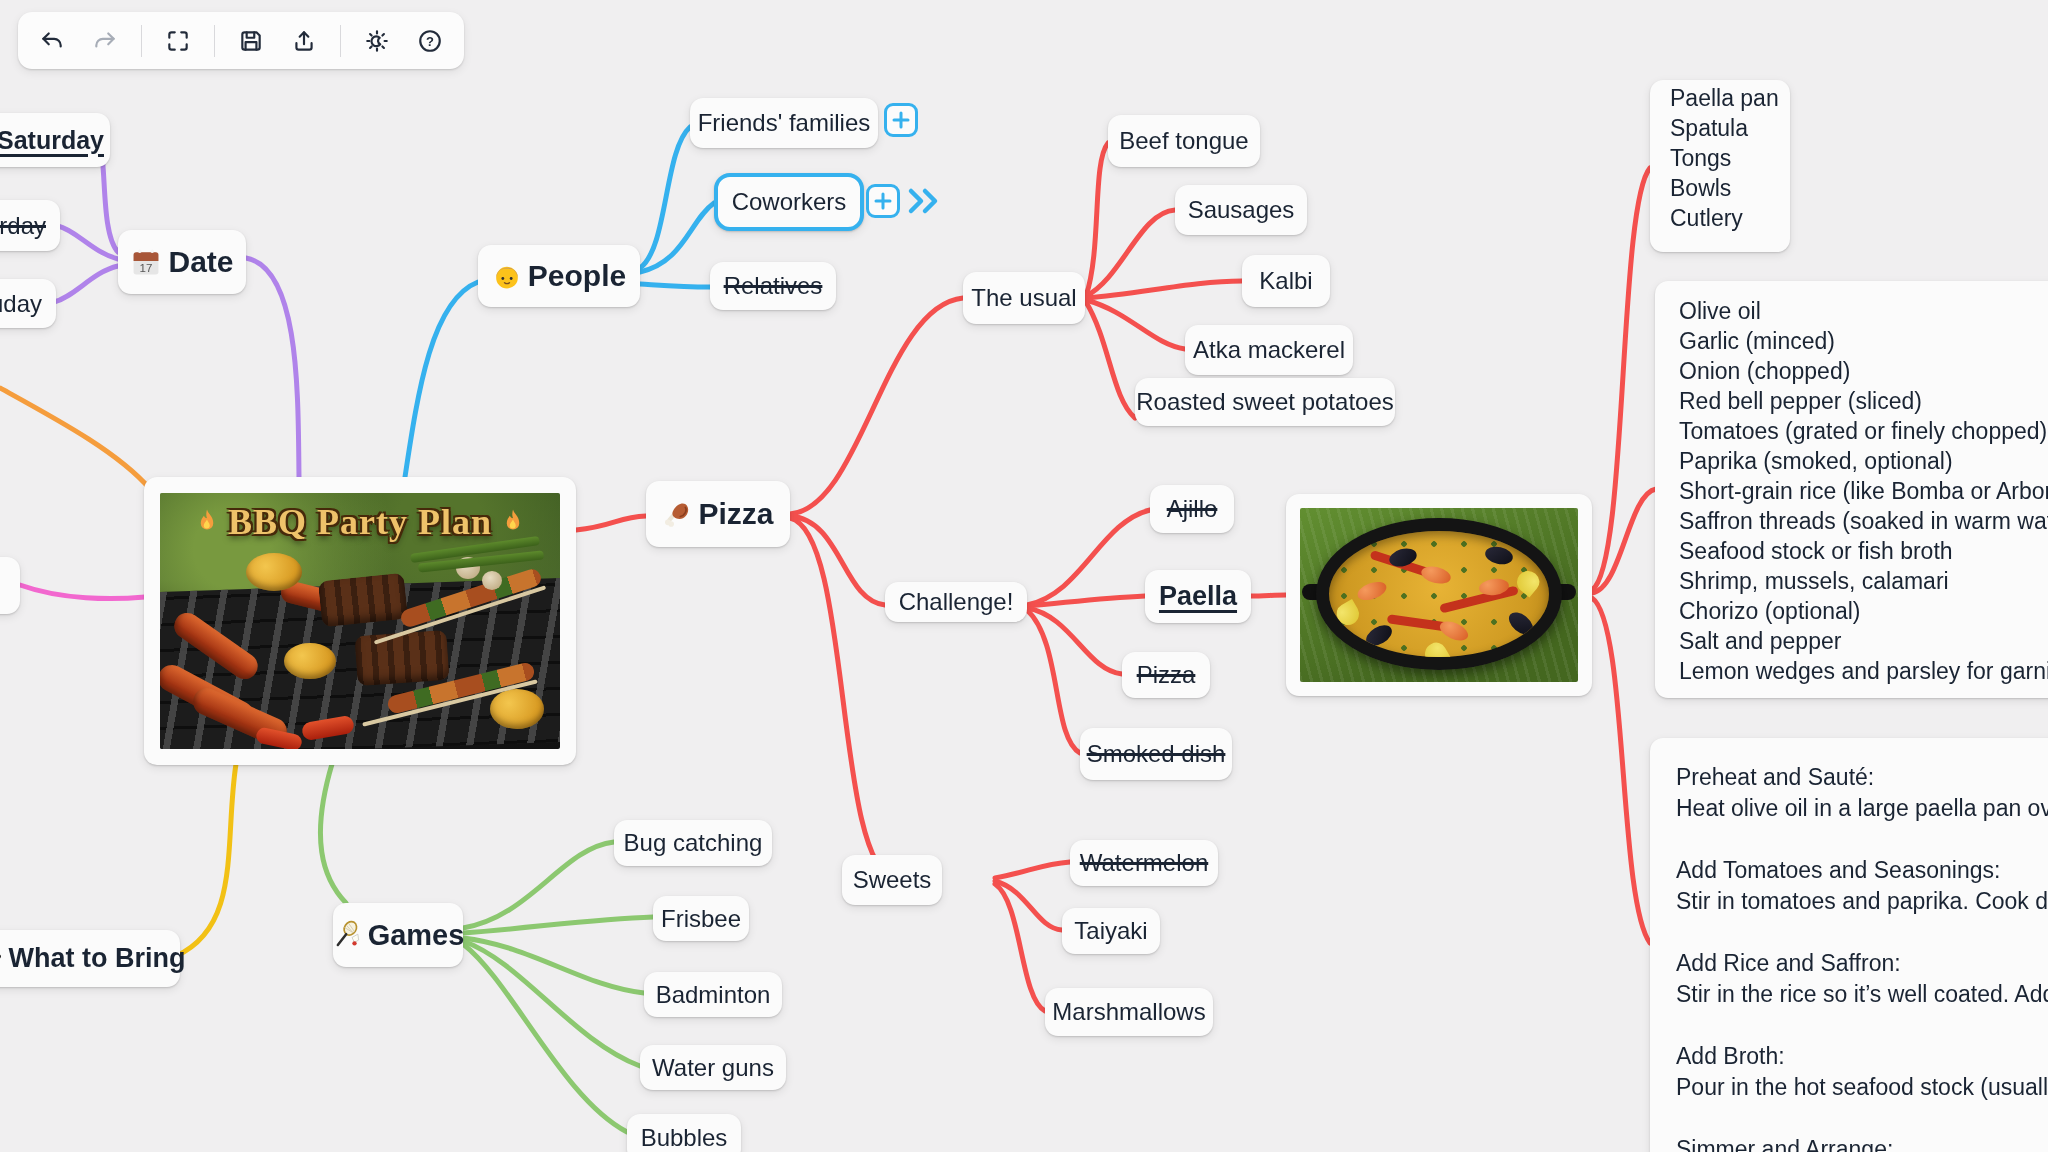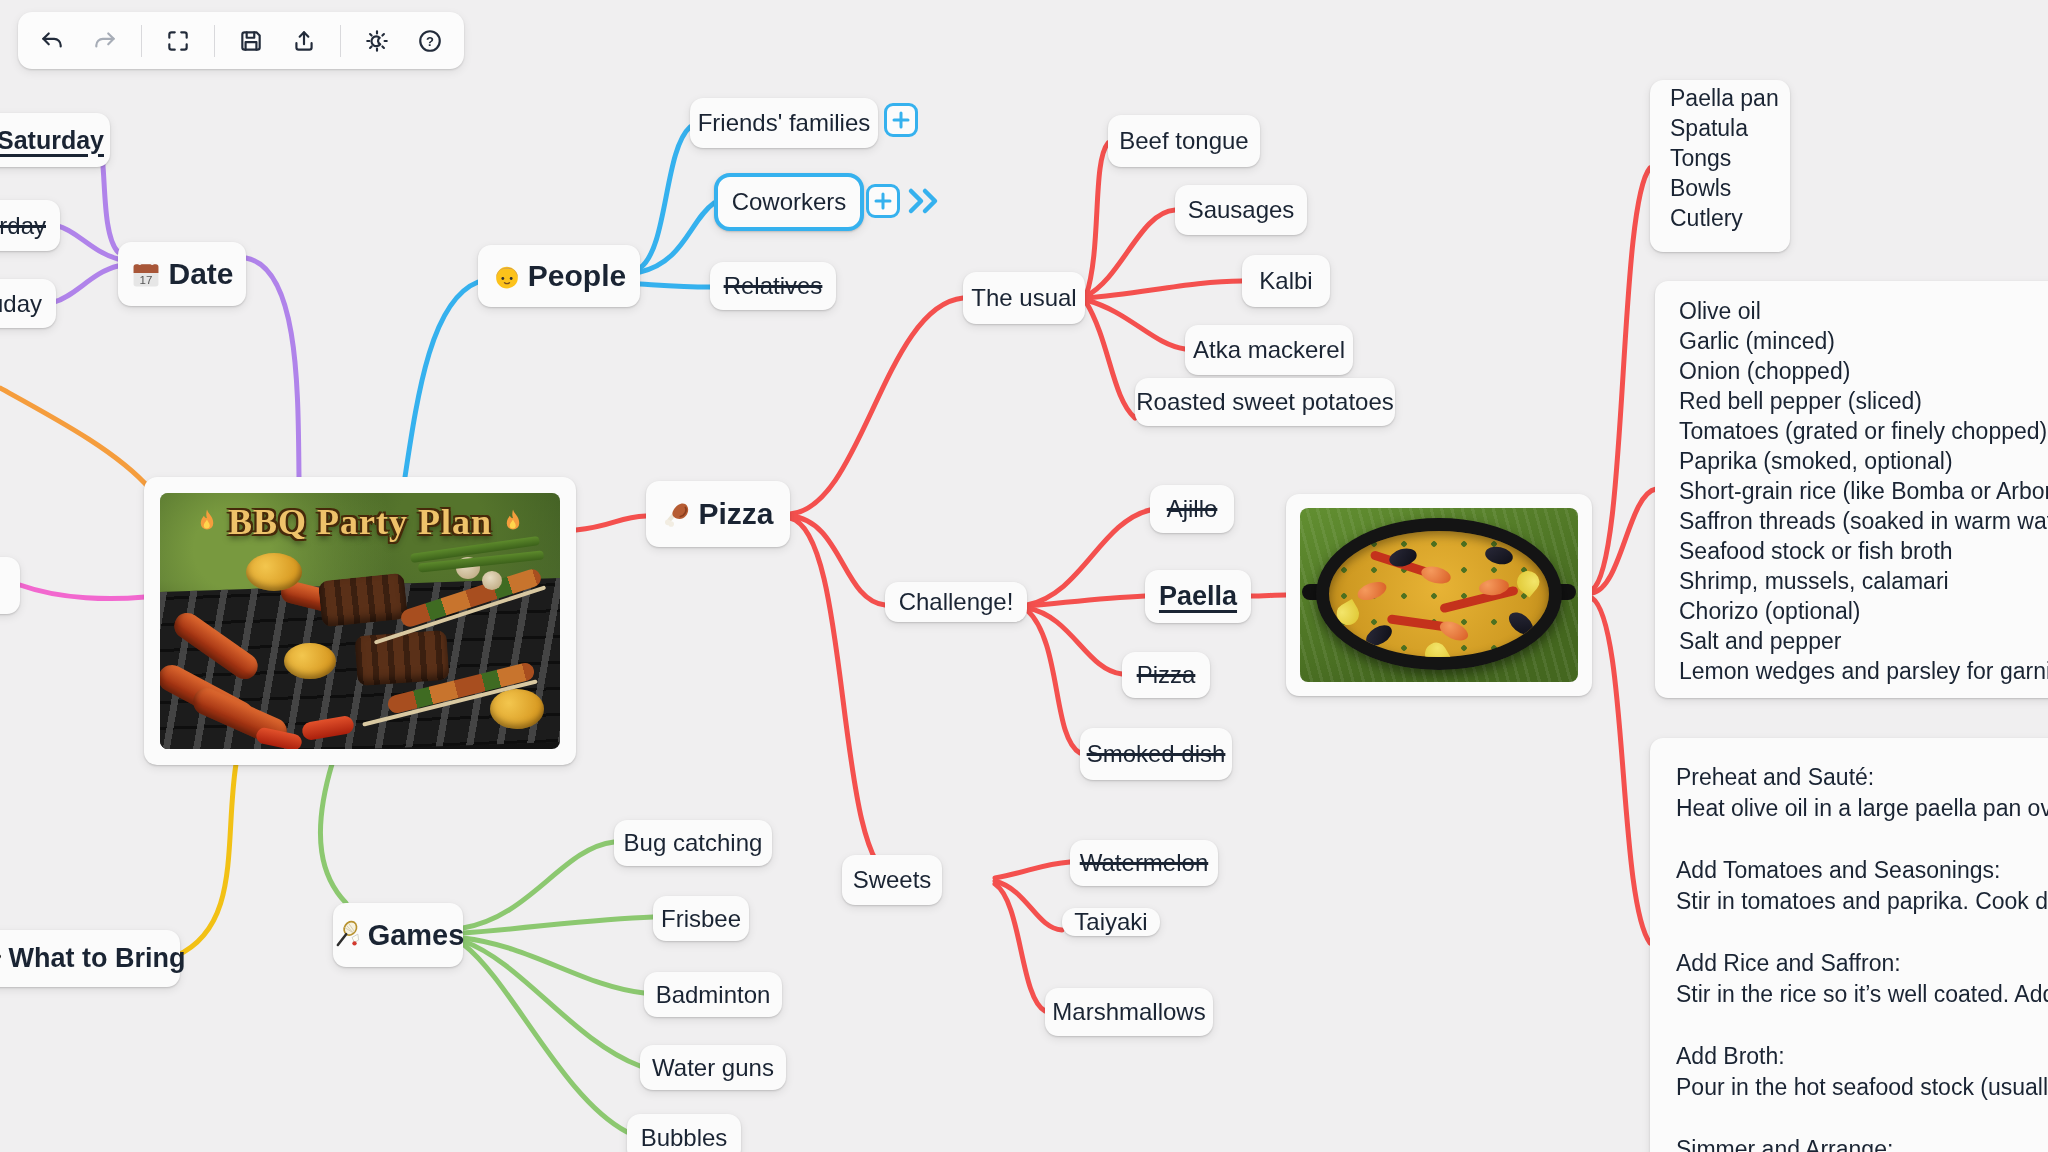--- a/index.html
+++ b/index.html
@@ -51,21 +51,21 @@
 
   .listcard {
     position:absolute; z-index:2;
     background:#fbfbfb; border-radius:13px;
     box-shadow:0 1px 2px rgba(0,0,0,.16), 0 3px 10px rgba(0,0,0,.09);
     font-size:23px; line-height:30px; white-space:nowrap; text-align:left;
   }
   .recipe-group { margin-bottom:31px; line-height:31px; }
 
   
-  .pic { position:absolute; overflow:hidden; border-radius:8px; }
+  .pic { position:absolute; overflow:hidden; border-radius:2px; }
   .bbq-bg { position:absolute; inset:0;
     background:
       radial-gradient(circle at 18% 22%, #78993f 0 10%, transparent 42%),
       radial-gradient(circle at 70% 12%, #55742c 0 12%, transparent 45%),
       linear-gradient(180deg,#3d5a22 0%, #46642a 34%, #2a3a14 44%, #191919 56%, #121212 100%);
   }
   .bbq-grill { position:absolute; left:0; right:0; bottom:0; height:64%;
     background:
       repeating-linear-gradient(100deg, rgba(75,75,75,.85) 0 7px, rgba(10,10,10,0) 7px 30px),
       repeating-linear-gradient(0deg, rgba(0,0,0,.5) 0 3px, transparent 3px 26px),
@@ -222,21 +222,21 @@
 
 <div class="node right" style="left:-40px;top:113px;width:150px;height:54px;padding-right:6px;font-size:25px">
   <span class="bold under">Saturday</span>
 </div>
 <div class="node right" style="left:-96px;top:200px;width:156px;height:51px;padding-right:14px">
   <span class="strike">rday</span>
 </div>
 <div class="node right" style="left:-90px;top:279px;width:146px;height:49px;padding-right:14px">
   <span>uday</span>
 </div>
-<div class="node" style="left:118px;top:242px;width:128px;height:64px">
+<div class="node" style="left:118px;top:230px;width:128px;height:64px">
   <svg class="icon-svg" width="32" height="32" viewBox="0 0 36 36">
     <rect x="4" y="7" width="28" height="25" rx="3" fill="#e6e6e6"></rect>
     <path d="M4 10a3 3 0 0 1 3-3h22a3 3 0 0 1 3 3v7H4z" fill="#a85638"></path>
     <circle cx="11" cy="6" r="2" fill="#f5f5f5"></circle>
       <circle cx="25" cy="6" r="2" fill="#f5f5f5"></circle>
     <text x="18" y="29" font-size="13" fill="#555" text-anchor="middle" font-family="Liberation Sans, sans-serif">17</text>
   </svg>
   <span class="main">Date</span>
 </div>
 
@@ -383,21 +383,21 @@
     </div>
   </div>
 </div>
 
 <div class="node" style="left:842px;top:855px;width:100px;height:50px">
   <span>Sweets</span>
 </div>
 <div class="node" style="left:1070px;top:840px;width:148px;height:46px">
   <span class="strike">Watermelon</span>
 </div>
-<div class="node" style="left:1062px;top:908px;width:98px;height:28px">
+<div class="node" style="left:1062px;top:908px;width:98px;height:46px">
   <span>Taiyaki</span>
 </div>
 <div class="node" style="left:1045px;top:988px;width:168px;height:48px">
   <span>Marshmallows</span>
 </div>
 
 <div class="listcard" style="left:1650px;top:80px;width:140px;height:172px;padding:3px 20px">
   <div>Paella pan</div>
   <div>Spatula</div>
   <div>Tongs</div>

